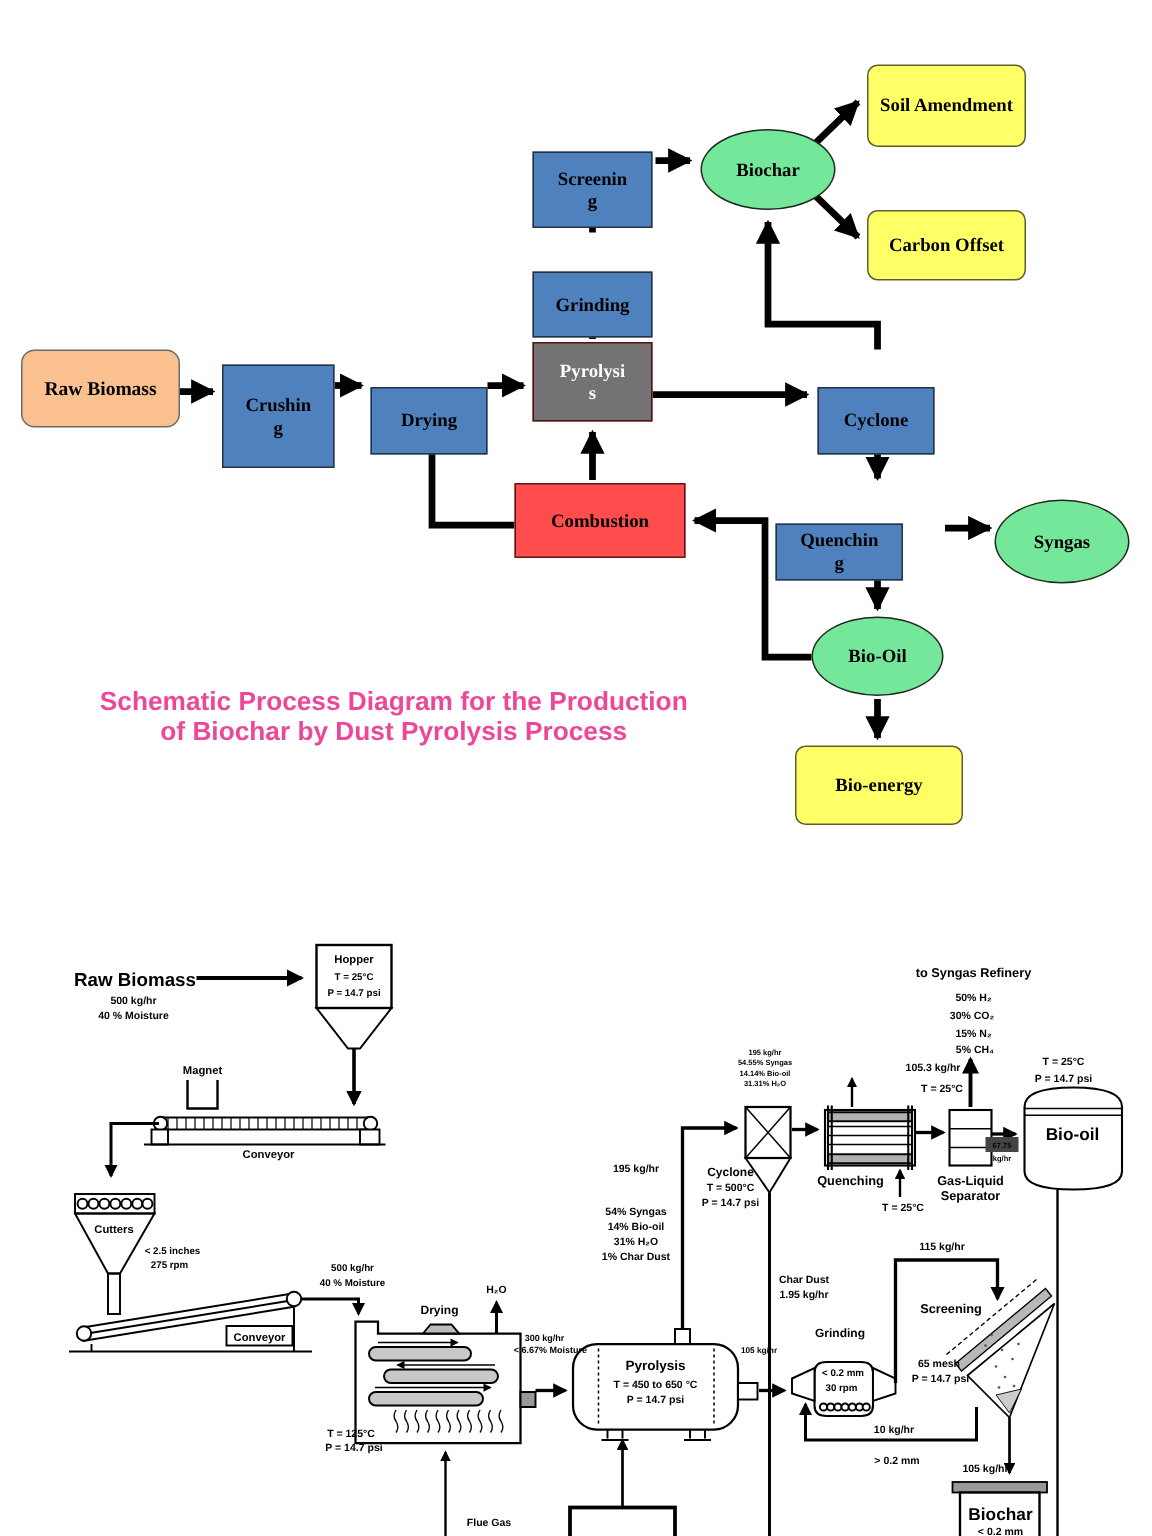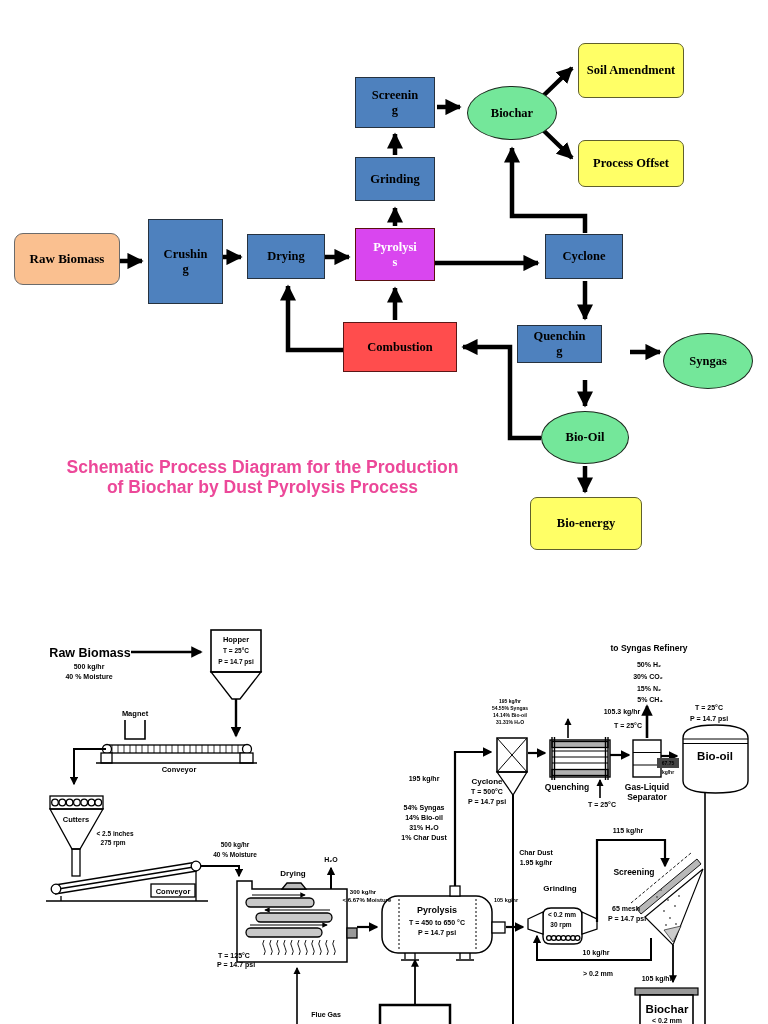--- a/index.html
+++ b/index.html
@@ -3,22 +3,22 @@
 <meta charset="utf-8">
 <title>Biochar Slow Pyrolysis Process Diagram</title>
 <style>
   html,body{margin:0;padding:0;background:#ffffff;}
   #stage{position:relative;width:768px;height:1024px;background:#fff;overflow:hidden;
          font-family:"Liberation Sans","DejaVu Sans",sans-serif;}
   #flow-svg{position:absolute;left:0;top:0;}
   .node{position:absolute;display:flex;align-items:center;justify-content:center;
         text-align:center;font-weight:bold;font-size:12.5px;line-height:1.18;
         white-space:pre-line;box-sizing:border-box;border:1.6px solid #26323f;color:#000;font-family:Liberation Serif, serif;}
-  .blue{background:#4e81be;}
-  .red{background:#d946ef;color:#ffffff;border-color:#5a0f0f;}
+  .blue{background:#4e81be;margin-top:24px;}
+  .red{background:#737373;color:#ffffff;border-color:#5a0f0f;}
   .salmon{background:#ff4d4d;border-color:#5a1717;}
   .peach{background:#fac090;border-radius:9px;border-color:#6b6b6b;font-size:13px;}
   .yellow{background:#ffff66;border-radius:7px;border-color:#60602c;}
   .ellipse{background:#74e79a;border-radius:50%;border-color:#1d2a1f;}
   #title{position:absolute;left:25px;top:457px;width:475px;text-align:center;
          font-weight:bold;font-size:17.5px;line-height:20px;color:#ec4899;}
   svg text{fill:#000;}
   .t8{font:bold 8px "Liberation Sans","DejaVu Sans",sans-serif;}
   .t85{font:bold 8.5px "Liberation Sans","DejaVu Sans",sans-serif;}
   .t75{font:bold 7.5px "Liberation Sans","DejaVu Sans",sans-serif;}
@@ -314,31 +314,31 @@
       <text class="t7" x="598" y="976">&gt; 0.2 mm</text>
 
       <text class="t7" x="657" y="981">105 kg/hr</text>
       <text class="t115" x="667" y="1013">Biochar</text>
       <text class="t7" x="667" y="1023">&lt; 0.2 mm</text>
     </g>
   </g>
 </svg>
 
 <div class="node peach" style="left:14px;top:233px;width:106px;height:52px">Raw Biomass</div>
-<div class="node blue" style="left:148px;top:219px;width:75px;height:85px">Crushin
+<div class="node blue" style="left:148px;top:219px;width:75px;height:69px">Crushin
 g</div>
 <div class="node blue" style="left:247px;top:234px;width:78px;height:45px">Drying</div>
 <div class="node red" style="left:355px;top:228px;width:80px;height:53px">Pyrolysi
 s</div>
 <div class="node blue" style="left:355px;top:157px;width:80px;height:44px">Grinding</div>
 <div class="node blue" style="left:355px;top:77px;width:80px;height:51px">Screenin
 g</div>
 <div class="node ellipse" style="left:467px;top:86px;width:90px;height:54px">Biochar</div>
 <div class="node yellow" style="left:578px;top:43px;width:106px;height:55px">Soil Amendment</div>
-<div class="node yellow" style="left:578px;top:140px;width:106px;height:47px">Process Offset</div>
+<div class="node yellow" style="left:578px;top:140px;width:106px;height:47px">Carbon Offset</div>
 <div class="node blue" style="left:545px;top:234px;width:78px;height:45px">Cyclone</div>
 <div class="node blue" style="left:517px;top:325px;width:85px;height:38px">Quenchin
 g</div>
 <div class="node ellipse" style="left:663px;top:333px;width:90px;height:56px">Syngas</div>
 <div class="node salmon" style="left:343px;top:322px;width:114px;height:50px">Combustion</div>
 <div class="node ellipse" style="left:541px;top:411px;width:88px;height:53px">Bio-Oil</div>
 <div class="node yellow" style="left:530px;top:497px;width:112px;height:53px">Bio-energy</div>
 
 <div id="title">
   <div>Schematic Process Diagram for the Production</div>

